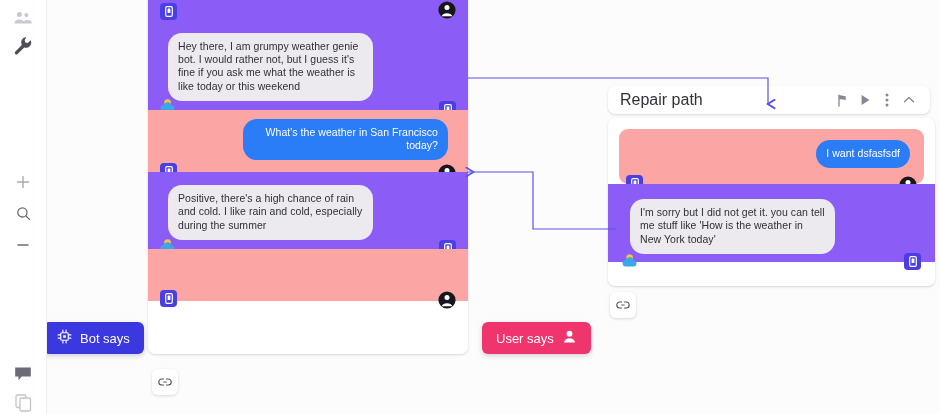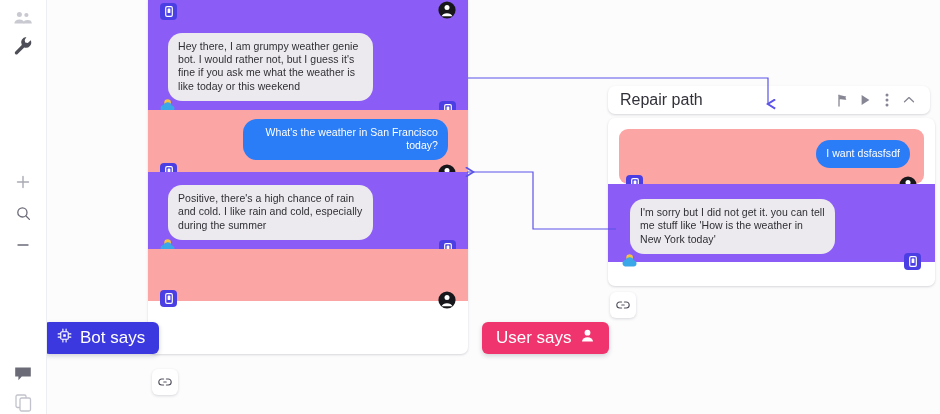--- a/index.html
+++ b/index.html
@@ -56,21 +56,21 @@
     position:absolute; width:17px; height:17px;
     border-radius:4px; background:#4b3fe4;
     display:flex; align-items:center; justify-content:center;
   }
   .avatar { position:absolute; width:18px; height:18px; }
   .wicon { position:absolute; width:19px; height:15px; }
   
   .pill {
     position:absolute; display:flex; align-items:center; gap:8px;
     height:32px; border-radius:6px; padding:0 14px;
-    font-size:17px; color:#ffffff; cursor:pointer;
+    font-size:13px; color:#ffffff; cursor:pointer;
     box-shadow:0 2px 5px rgba(16,24,40,.18);
     z-index:30;
   }
   .pill.bot  { background:#3b38e0; }
   .pill.user { background:#f0356e; }
   
   .linkbtn {
     position:absolute; width:26px; height:26px; border-radius:6px;
     background:#ffffff; box-shadow:0 1px 3px rgba(16,24,40,.16);
     display:flex; align-items:center; justify-content:center; cursor:pointer;

